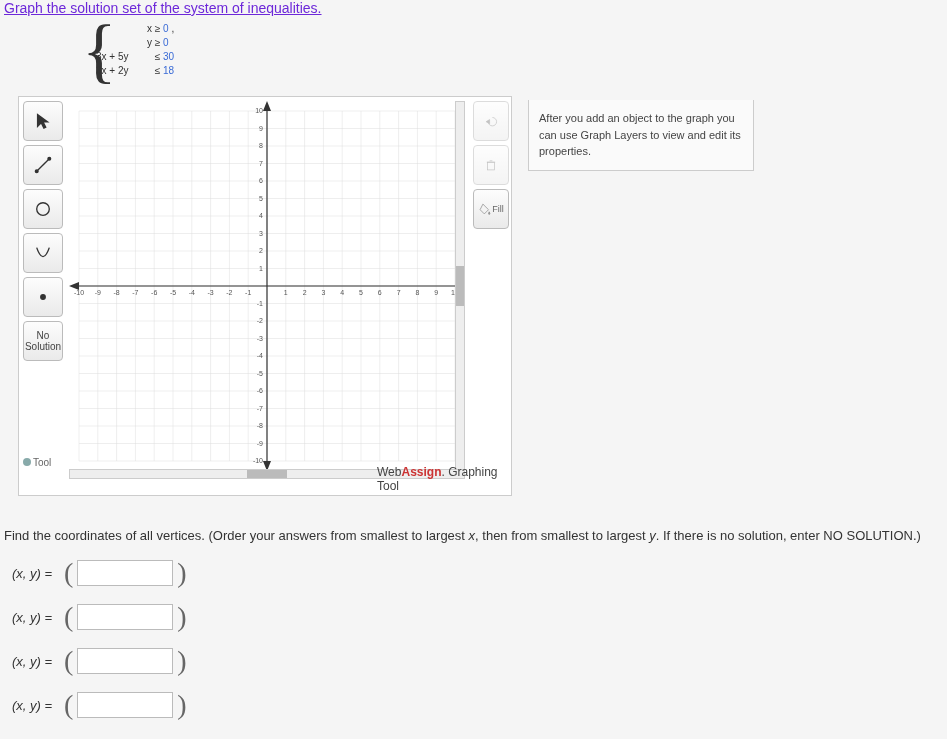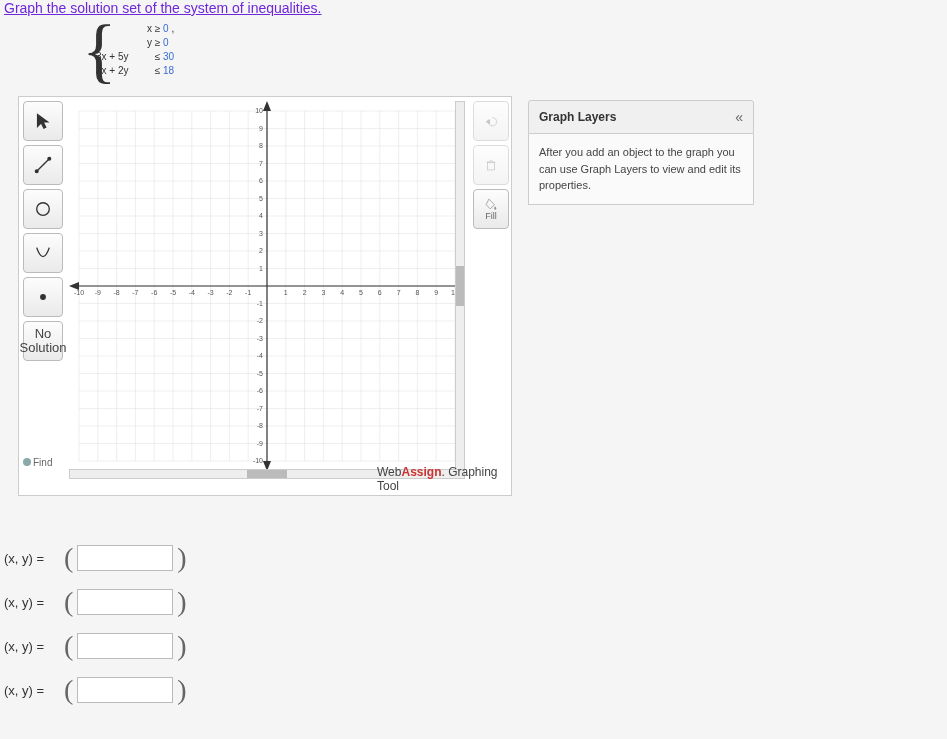--- a/index.html
+++ b/index.html
@@ -13,36 +13,36 @@
     .system .row { white-space: pre; }
     .blue { color: #3a6bd6; }
     
     
     .graph-panel { position: absolute; top: 96px; left: 18px; width: 494px; height: 400px; border: 1px solid #ccc; background: #fff; padding: 4px; }
     
     
     .tool-col { position: absolute; left: 4px; top: 4px; width: 44px; display: flex; flex-direction: column; gap: 4px; }
     .tool-btn { width: 40px; height: 40px; background: linear-gradient(#fdfdfd,#eaeaea); border: 1px solid #bbb; border-radius: 4px; display: flex; align-items: center; justify-content: center; cursor: pointer; font-size: 10px; color: #444; text-align: center; }
     .tool-btn svg { width: 18px; height: 18px; stroke: #333; fill: none; stroke-width: 1.5; }
-    .tool-btn.text-only { font-size: 13px; line-height: 1.1; }
+    .tool-btn.text-only { font-size: 10px; line-height: 1.1; }
     
     .help-btn { position: absolute; left: 4px; bottom: 24px; width: 40px; height: 18px; font-size: 10px; color: #666; display: flex; align-items: center; gap: 2px; }
     .help-btn .dot { width: 8px; height: 8px; border-radius: 50%; background: #8aa; display: inline-block; }
     
     
     .graph-area { position: absolute; left: 50px; top: 4px; width: 396px; height: 370px; background: #fff; }
     .grid-svg { width: 100%; height: 100%; }
     .grid-svg line.grid { stroke: #ddd; stroke-width: 0.5; }
     .grid-svg line.axis { stroke: #333; stroke-width: 1.2; }
     .grid-svg text { font-size: 7px; fill: #555; }
     .grid-svg polygon { fill: #333; }
     
     
     .right-tools { position: absolute; left: 454px; top: 4px; width: 40px; display: flex; flex-direction: column; gap: 4px; }
-    .rtool { width: 36px; height: 40px; background: linear-gradient(#fdfdfd,#eaeaea); border: 1px solid #bbb; border-radius: 4px; display: flex; flex-direction: column; align-items: center; justify-content: center; font-size: 9px; color: #666; cursor: pointer; }
+    .rtool { width: 36px; height: 40px; background: linear-gradient(#fdfdfd,#eaeaea); border: 1px solid #bbb; border-radius: 4px; display: flex; flex-direction: row; align-items: center; justify-content: center; font-size: 9px; color: #666; cursor: pointer; }
     .rtool.disabled { opacity: 0.5; cursor: default; }
     .rtool svg { width: 14px; height: 14px; fill: #888; stroke: #888; }
     
     
     .hscroll { position: absolute; left: 50px; bottom: 16px; width: 396px; height: 10px; background: #eee; border: 1px solid #ccc; }
     .hscroll .thumb { position: absolute; left: 50%; transform: translateX(-50%); width: 40px; height: 100%; background: #bbb; }
     .vscroll { position: absolute; right: 46px; top: 4px; width: 10px; height: 370px; background: #eee; border: 1px solid #ccc; }
     .vscroll .thumb { position: absolute; top: 50%; transform: translateY(-50%); width: 100%; height: 40px; background: #bbb; }
     
     .brand { position: absolute; left: 358px; bottom: 2px; font-size: 12px; color: #444; }
@@ -51,21 +51,21 @@
     
     .layers-panel { position: absolute; top: 100px; left: 528px; width: 226px; }
     .layers-header { background: #f0f0f0; border: 1px solid #ccc; padding: 8px 10px; border-radius: 3px 3px 0 0; display: flex; justify-content: space-between; align-items: center; }
     .layers-header b { font-size: 12px; color: #333; }
     .collapse-icon { font-size: 14px; color: #666; cursor: pointer; }
     .layers-body { background: #fafafa; border: 1px solid #ccc; border-top: none; padding: 10px; font-size: 11px; color: #444; line-height: 1.5; }
     
     
     .question { position: absolute; top: 528px; left: 4px; right: 4px; font-size: 13px; color: #333; }
     .answer-row { margin-top: 16px; display: flex; align-items: center; gap: 4px; }
-    .answer-row .lhs { width: 56px; text-align: left; }
+    .answer-row .lhs { font-style: italic; width: 56px; text-align: center; }
     .paren { font-size: 28px; color: #666; font-family: serif; line-height: 1; }
     .ans-input { width: 96px; height: 26px; border: 1px solid #bbb; background: #fff; padding: 2px 4px; font-size: 13px; }
   </style>
 </head>
 <body>
 
 <div class="page-title">Graph the solution set of the system of inequalities.</div>
 
 <div class="system-brace">{</div>
 <div class="system">
@@ -102,21 +102,21 @@
     <div class="tool-btn">
         <svg viewBox="0 0 20 20">
           <circle cx="10" cy="10" r="2.5" fill="#333"></circle>
         </svg>
       </div>
     <div class="tool-btn text-only" style="white-space:pre-line;height:40px">No
 Solution</div>
   </div>
   <div class="help-btn">
       <span class="dot"></span>
-      <span>Find</span>
+      <span>Tool</span>
     </div>
 
   <div class="graph-area">
     <svg class="grid-svg" viewBox="0 0 396 370">
 
       <g id="gridlines">
           <line class="grid" x1="10" x2="10" y1="10" y2="360"></line>
           <line class="grid" y1="360" y2="360" x1="10" x2="386"></line>
           <line class="grid" x1="28.799999999999983" x2="28.799999999999983" y1="10" y2="360"></line>
           <line class="grid" y1="342.5" y2="342.5" x1="10" x2="386"></line>
@@ -241,28 +241,27 @@
   <div class="hscroll">
       <div class="thumb"></div>
     </div>
 
   <div class="brand">
     <span>Web</span><span class="assign-red">Assign</span><span>. Graphing Tool</span>
   </div>
 </div>
 
 <div class="layers-panel">
-  <div class="layers-header">
-    <b>Graph Layers</b>
-    <span class="collapse-icon">«</span>
-  </div>
   <div class="layers-body">After you add an object to the graph you can use Graph Layers to view and edit its properties.</div>
 </div>
 
 <div class="question">
+  <div>
+    <span>Find the coordinates of all vertices. (Order your answers from smallest to largest </span><i>x</i><span>, then from smallest to largest </span><i>y</i><span>. If there is no solution, enter NO SOLUTION.)</span>
+  </div>
   <div id="answers">
       <div class="answer-row">
         <span class="lhs">(x, y)  =</span>
         <span class="paren">(</span>
         <input class="ans-input" value="" style="">
         <span class="paren">)</span>
       </div>
       <div class="answer-row">
         <span class="lhs">(x, y)  =</span>
         <span class="paren">(</span>

